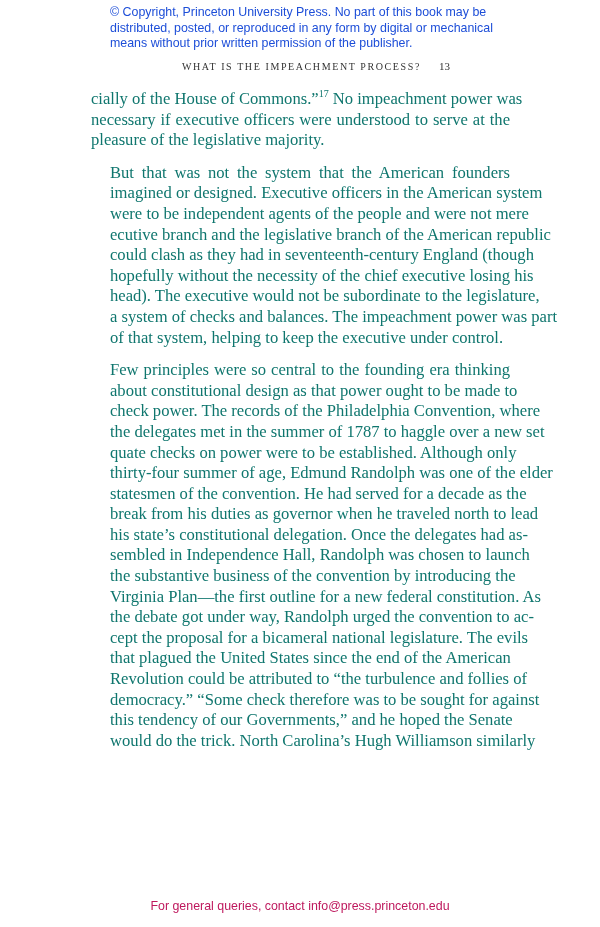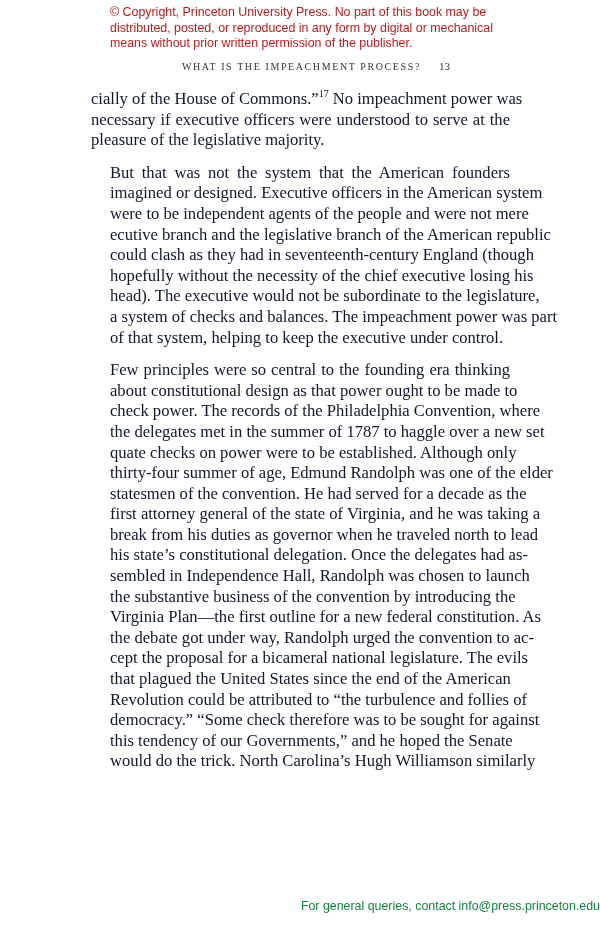--- a/index.html
+++ b/index.html
@@ -1,41 +1,41 @@
 <!DOCTYPE html>
 <html><head>
 <meta charset="utf-8">
 <style>
   html, body { margin:0; padding:0; background:#ffffff; }
   body { width:600px; height:927px; position:relative; overflow:hidden; }
   .copyright {
     position:absolute; left:110px; top:5px; width:400px;
     font-family:"Liberation Sans", sans-serif; font-size:12.4px; line-height:15.5px;
-    color:#b91c1c;
+    color:#1d4ed8;
   }
   .running-head {
     position:absolute; left:0; width:600px; top:60px; text-align:center;
     font-family:"Liberation Serif", serif; font-size:10px; letter-spacing:1.6px;
     color:#333; padding-left:32px; box-sizing:border-box;
   }
   .running-head .title { text-transform:uppercase; }
   .running-head .page { margin-left:14px; letter-spacing:0; font-size:11px; }
   .body-text {
     position:absolute; left:91px; top:89px; width:419px;
     font-family:"Liberation Serif", serif; font-size:16.6px; line-height:20.6px;
-    color:#0f172a; text-align:justify; hyphens:manual;
+    color:#0f766e; text-align:justify; hyphens:manual;
   }
   .body-text p { margin:0; }
   .body-text p.indent { text-indent:19px;margin-top:12px; }
   .line { display:block; text-align:justify; text-align-last:justify; white-space:nowrap; }
   .line.last { text-align-last:left; }
   sup { font-size:10px; line-height:0; vertical-align:super; }
   .footer {
-    position:absolute; left:0; width:600px; top:899px; text-align:right;
-    font-family:"Liberation Sans", sans-serif; font-size:12.4px; color:#15803d;
+    position:absolute; left:0; width:600px; top:899px; text-align:center;
+    font-family:"Liberation Sans", sans-serif; font-size:12.4px; color:#be185d;
   }
 </style>
 </head>
 <body>
 
 <div class="copyright">
   <div>© Copyright, Princeton University Press. No part of this book may be</div>
   <div>distributed, posted, or reproduced in any form by digital or mechanical</div>
   <div>means without prior written permission of the publisher.</div>
 </div>
@@ -63,21 +63,20 @@
     <span class="line last">of that system, helping to keep the executive under control.</span>
   </p>
   <p class="indent">
     <span class="line" style="text-indent:19px">Few principles were so central to the founding era thinking</span>
     <span class="line">about constitutional design as that power ought to be made to</span>
     <span class="line">check power. The records of the Philadelphia Convention, where</span>
     <span class="line">the delegates met in the summer of 1787 to haggle over a new set</span>
     <span class="line">quate checks on power were to be established. Although only</span>
     <span class="line">thirty-four summer of age, Edmund Randolph was one of the elder</span>
     <span class="line">statesmen of the convention. He had served for a decade as the</span>
-    <span class="line">first attorney general of the state of Virginia, and he was taking a</span>
     <span class="line">break from his duties as governor when he traveled north to lead</span>
     <span class="line">his state’s constitutional delegation. Once the delegates had as-</span>
     <span class="line">sembled in Independence Hall, Randolph was chosen to launch</span>
     <span class="line">the substantive business of the convention by introducing the</span>
     <span class="line">Virginia Plan—the first outline for a new federal constitution. As</span>
     <span class="line">the debate got under way, Randolph urged the convention to ac-</span>
     <span class="line">cept the proposal for a bicameral national legislature. The evils</span>
     <span class="line">that plagued the United States since the end of the American</span>
     <span class="line">Revolution could be attributed to “the turbulence and follies of</span>
     <span class="line">democracy.” “Some check therefore was to be sought for against</span>

